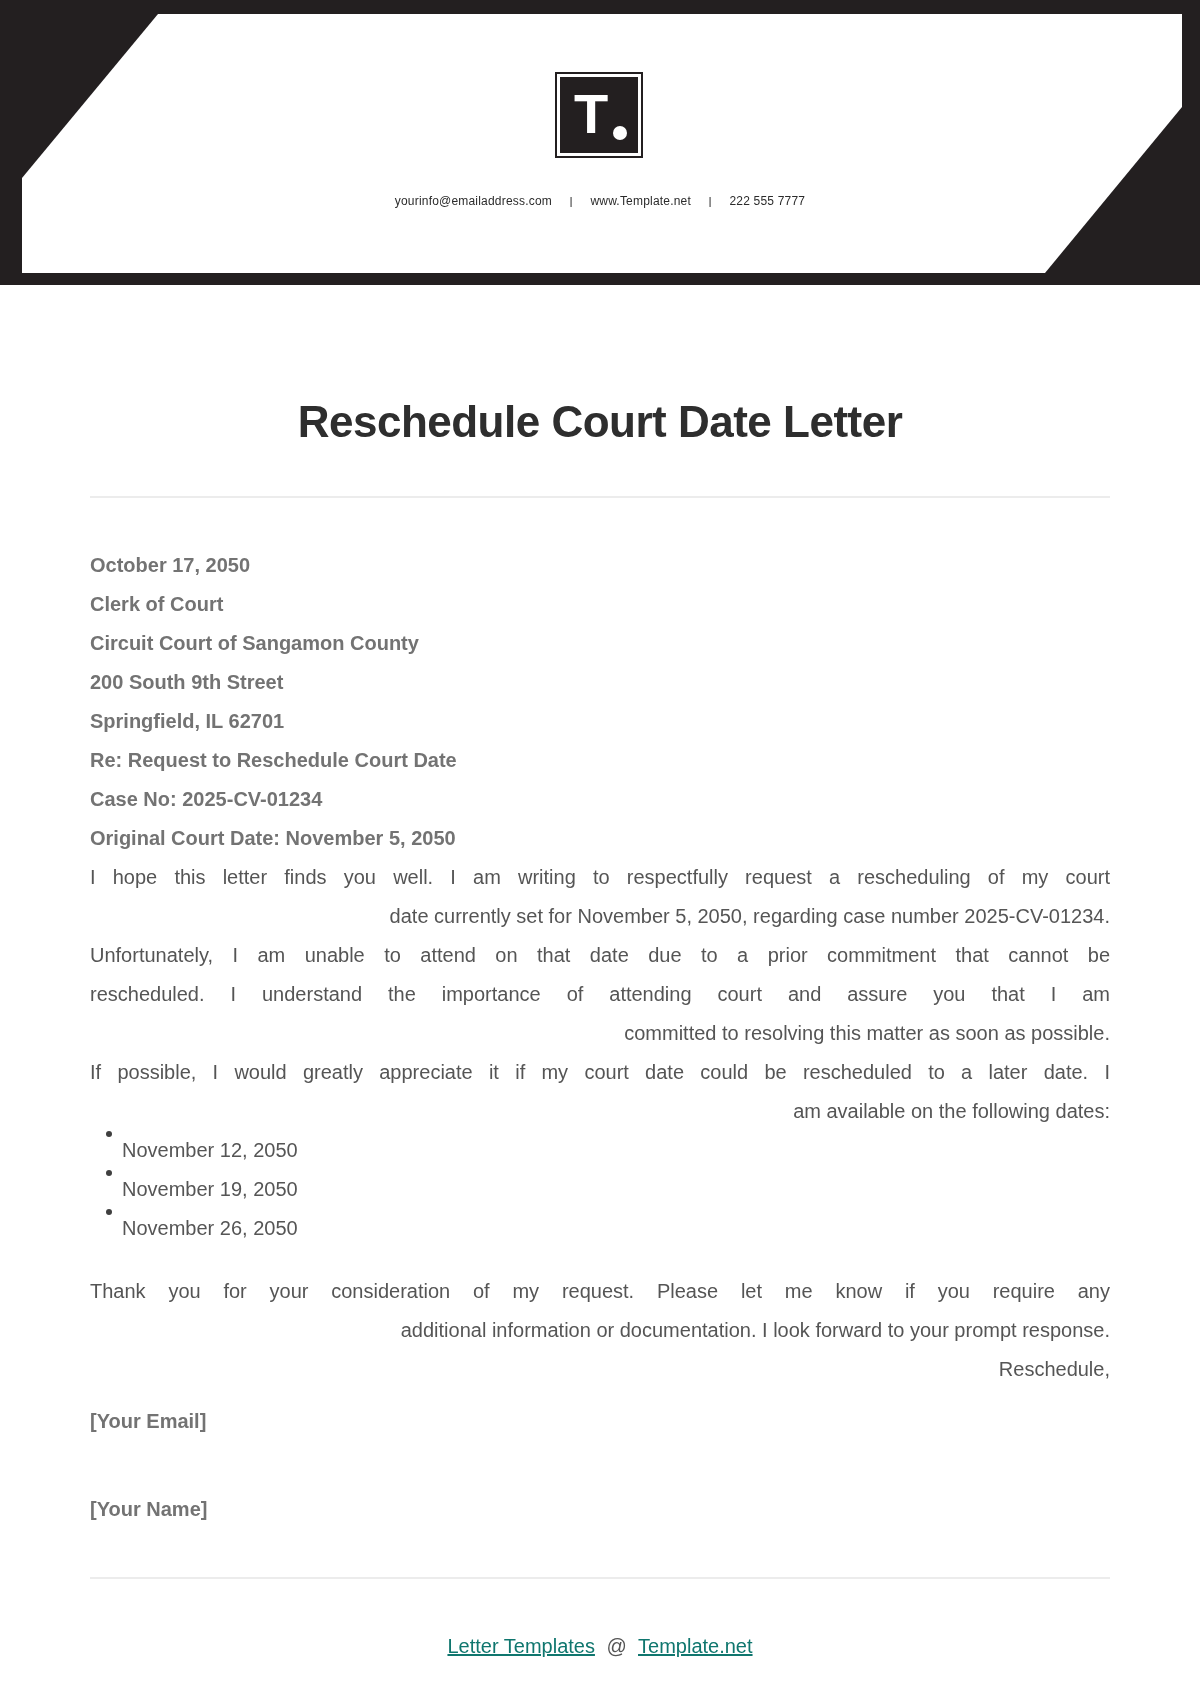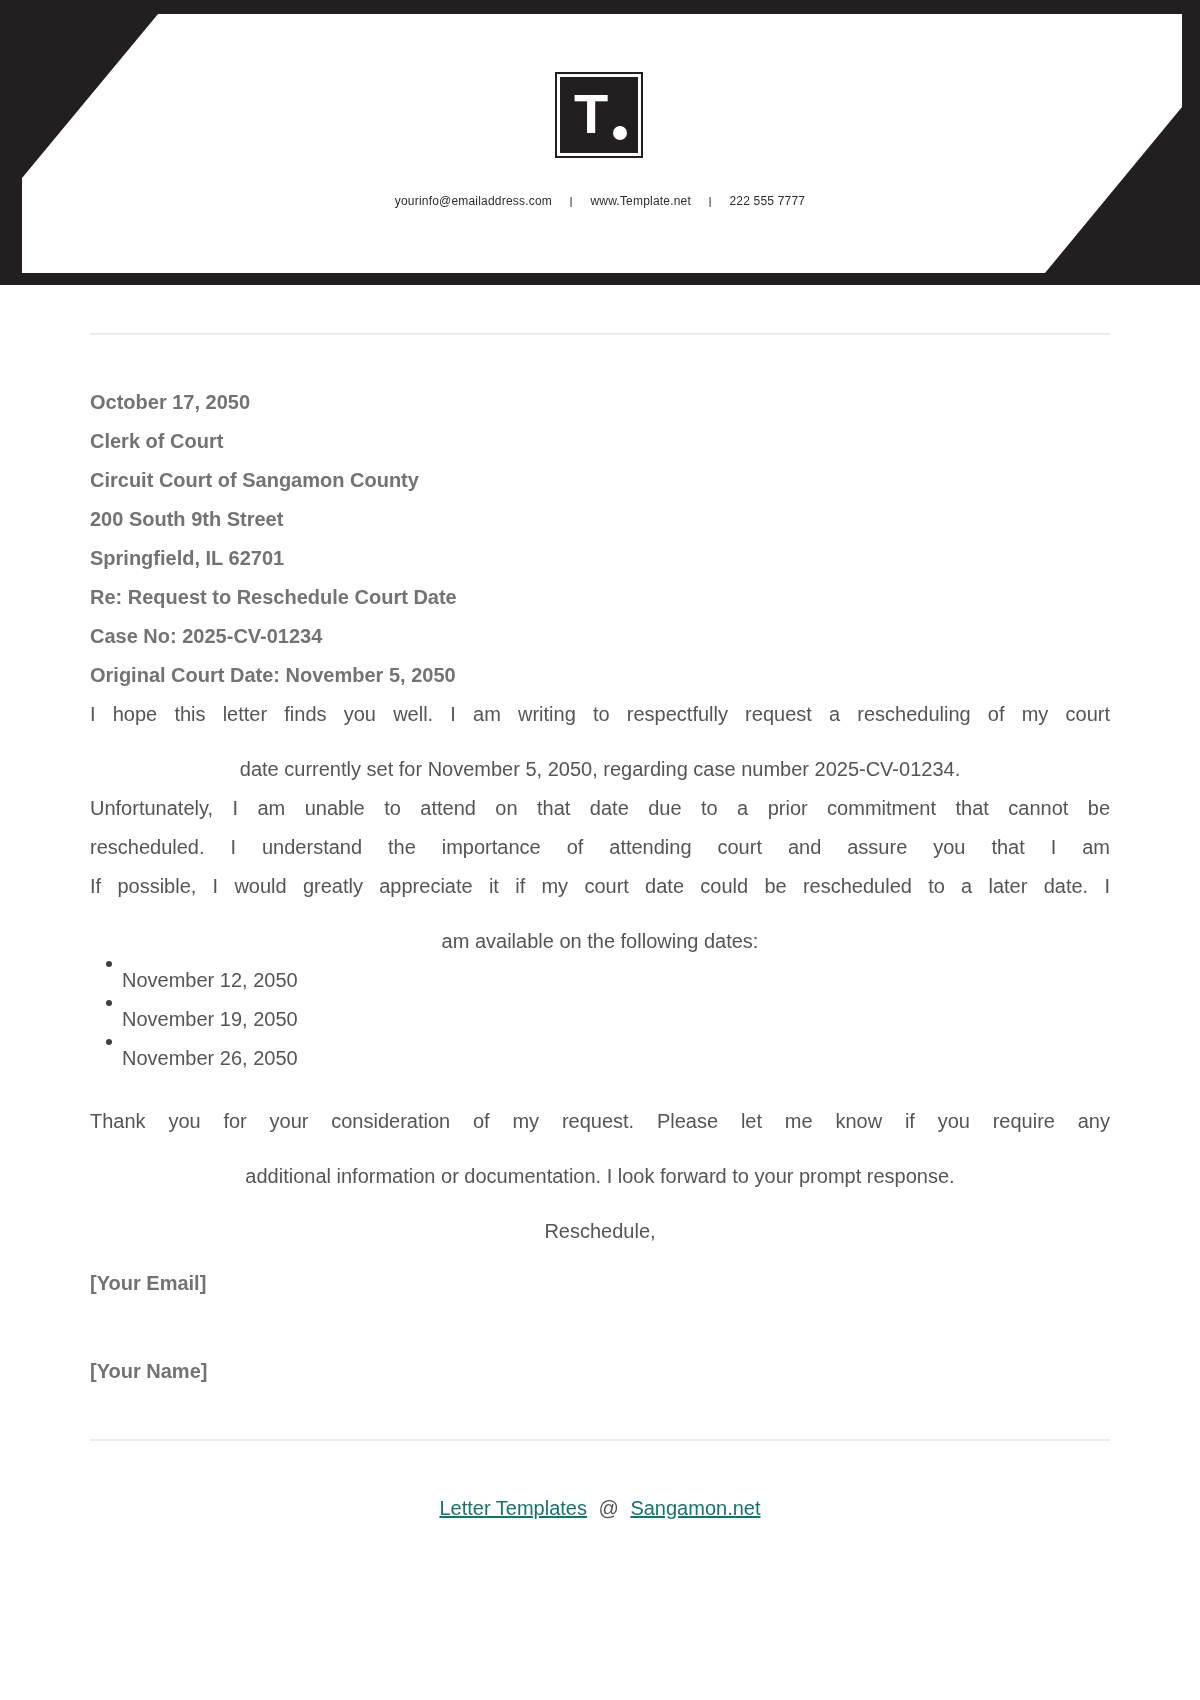--- a/index.html
+++ b/index.html
@@ -96,21 +96,21 @@
     color: #555555;
   }
   .hline {
     font-weight: 700;
     color: #737373;
   }
   .jl {
     text-align: justify;
     text-align-last: justify;
   }
-  .ll { text-align: center; margin-top: 16px; }
+  .ll { text-align: right; }
   .mt24 { margin-top: 24px; }
 
   .bullet {
     display: flex;
     padding-left: 16px;
   }
   .dot {
     width: 6px; height: 6px;
     border-radius: 50%;
     background: #3f3f3f;
@@ -151,39 +151,41 @@
     </div>
     <div class="contact">
       <span>yourinfo@emailaddress.com</span>
       <span class="sep">|</span>
       <span>www.Template.net</span>
       <span class="sep">|</span>
       <span>222 555 7777</span>
     </div>
   </header>
 
+  <h1 class="title">Reschedule Court Date Letter</h1>
 
   <div class="divider"></div>
 
   <div class="letter">
 
     <div class="hline">October 17, 2050</div>
     <div class="hline">Clerk of Court</div>
     <div class="hline">Circuit Court of Sangamon County</div>
     <div class="hline">200 South 9th Street</div>
     <div class="hline">Springfield, IL 62701</div>
     <div class="hline">Re: Request to Reschedule Court Date</div>
     <div class="hline">Case No: 2025-CV-01234</div>
     <div class="hline">Original Court Date: November 5, 2050</div>
 
     <div class="jl">I hope this letter finds you well. I am writing to respectfully request a rescheduling of my court</div>
     <div class="ll">date currently set for November 5, 2050, regarding case number 2025-CV-01234.</div>
 
     <div class="jl">Unfortunately, I am unable to attend on that date due to a prior commitment that cannot be</div>
     <div class="jl">rescheduled. I understand the importance of attending court and assure you that I am</div>
+    <div class="ll">committed to resolving this matter as soon as possible.</div>
 
     <div class="jl">If possible, I would greatly appreciate it if my court date could be rescheduled to a later date. I</div>
     <div class="ll">am available on the following dates:</div>
 
     <div class="bullet">
       <span class="dot"></span>
       <span>November 12, 2050</span>
     </div>
     <div class="bullet">
       <span class="dot"></span>
@@ -202,16 +204,16 @@
     <div class="hline sig-email">[Your Email]</div>
     <div class="hline sig-name">[Your Name]</div>
 
   </div>
 
   <div class="divider"></div>
 
   <footer class="footer">
     <a class="flink">Letter Templates</a>
     <span class="fsep">@</span>
-    <a class="flink">Sangamon.net</a>
+    <a class="flink">Template.net</a>
   </footer>
 
 </div>
 
 </body></html>

